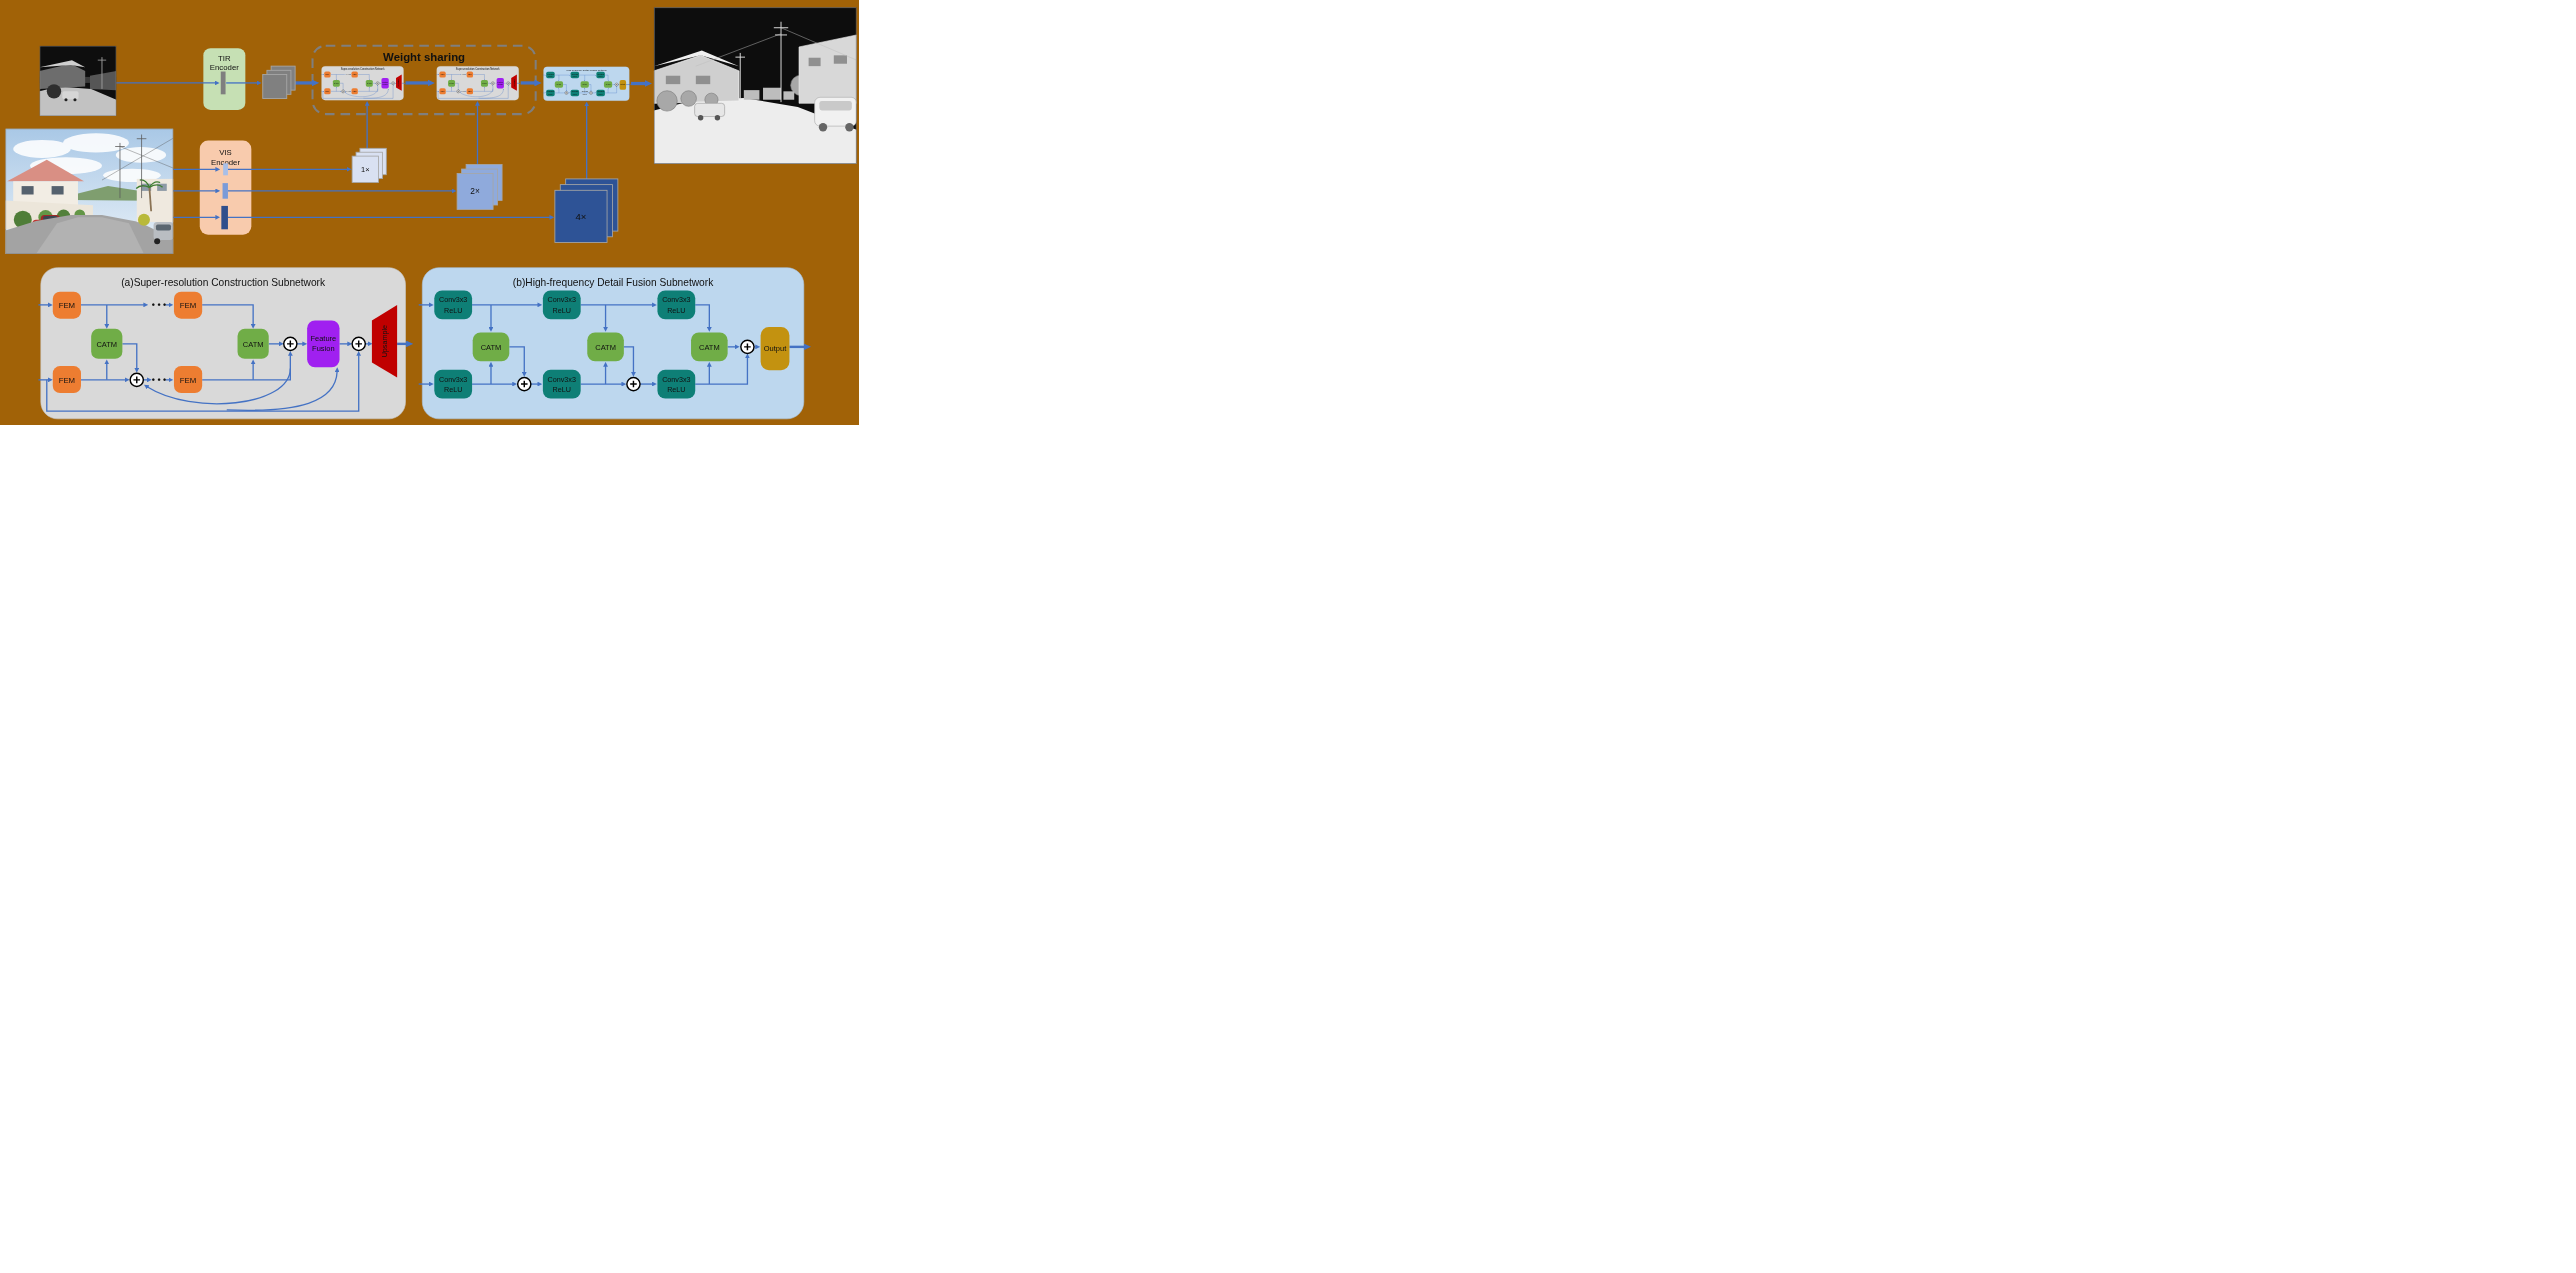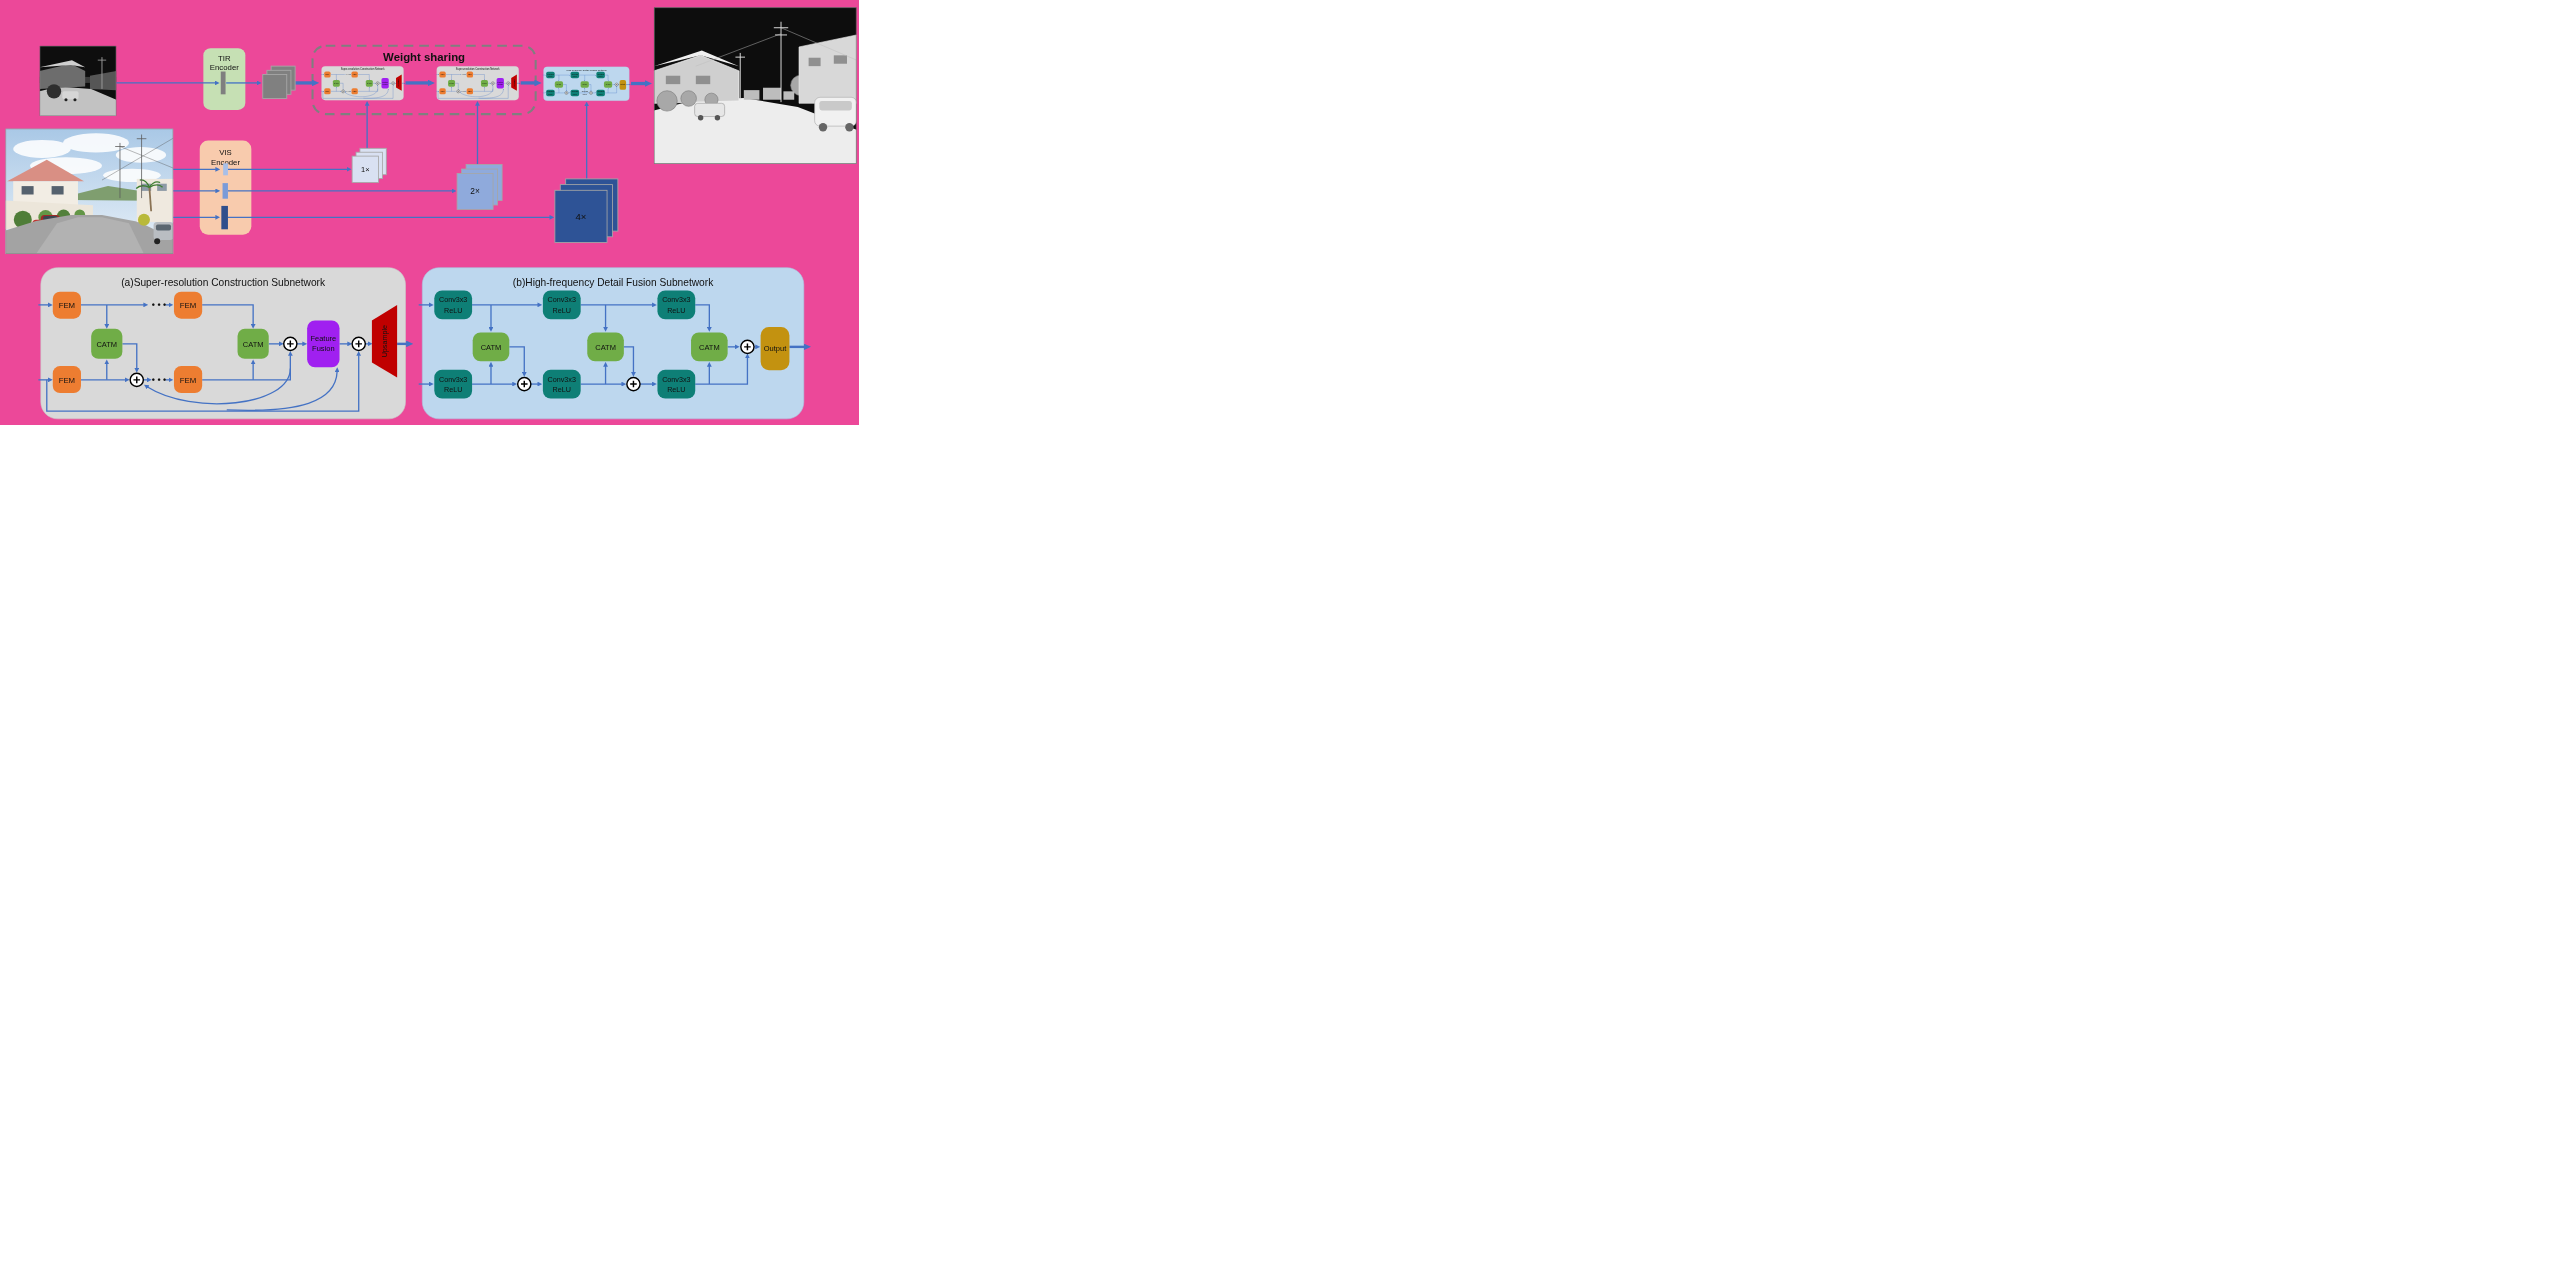--- a/index.html
+++ b/index.html
@@ -1,16 +1,16 @@
 <!DOCTYPE html>
 <html style="font-size:9.6px"><head>
 <meta charset="utf-8">
 <style>
   html,body{margin:0;padding:0;background:#fff;}
-  .stage{position:relative;width:859px;height:425px;background:#ec4899;overflow:hidden;
+  .stage{position:relative;width:859px;height:425px;background:#a16207;overflow:hidden;
          font-family:"Liberation Sans", sans-serif;}
   svg{font-family:"Liberation Sans", sans-serif;}
   svg text{fill:#111;}
   .wire{fill:none;stroke:#4472C4;stroke-width:2.2;}
   .med{stroke-width:4;}
   .big{stroke-width:5.5;}
   .fem{fill:#ED7D31;}
   .catm{fill:#70AD47;}
   .ff{fill:#A020F0;}
   .ups{fill:#C00000;}

